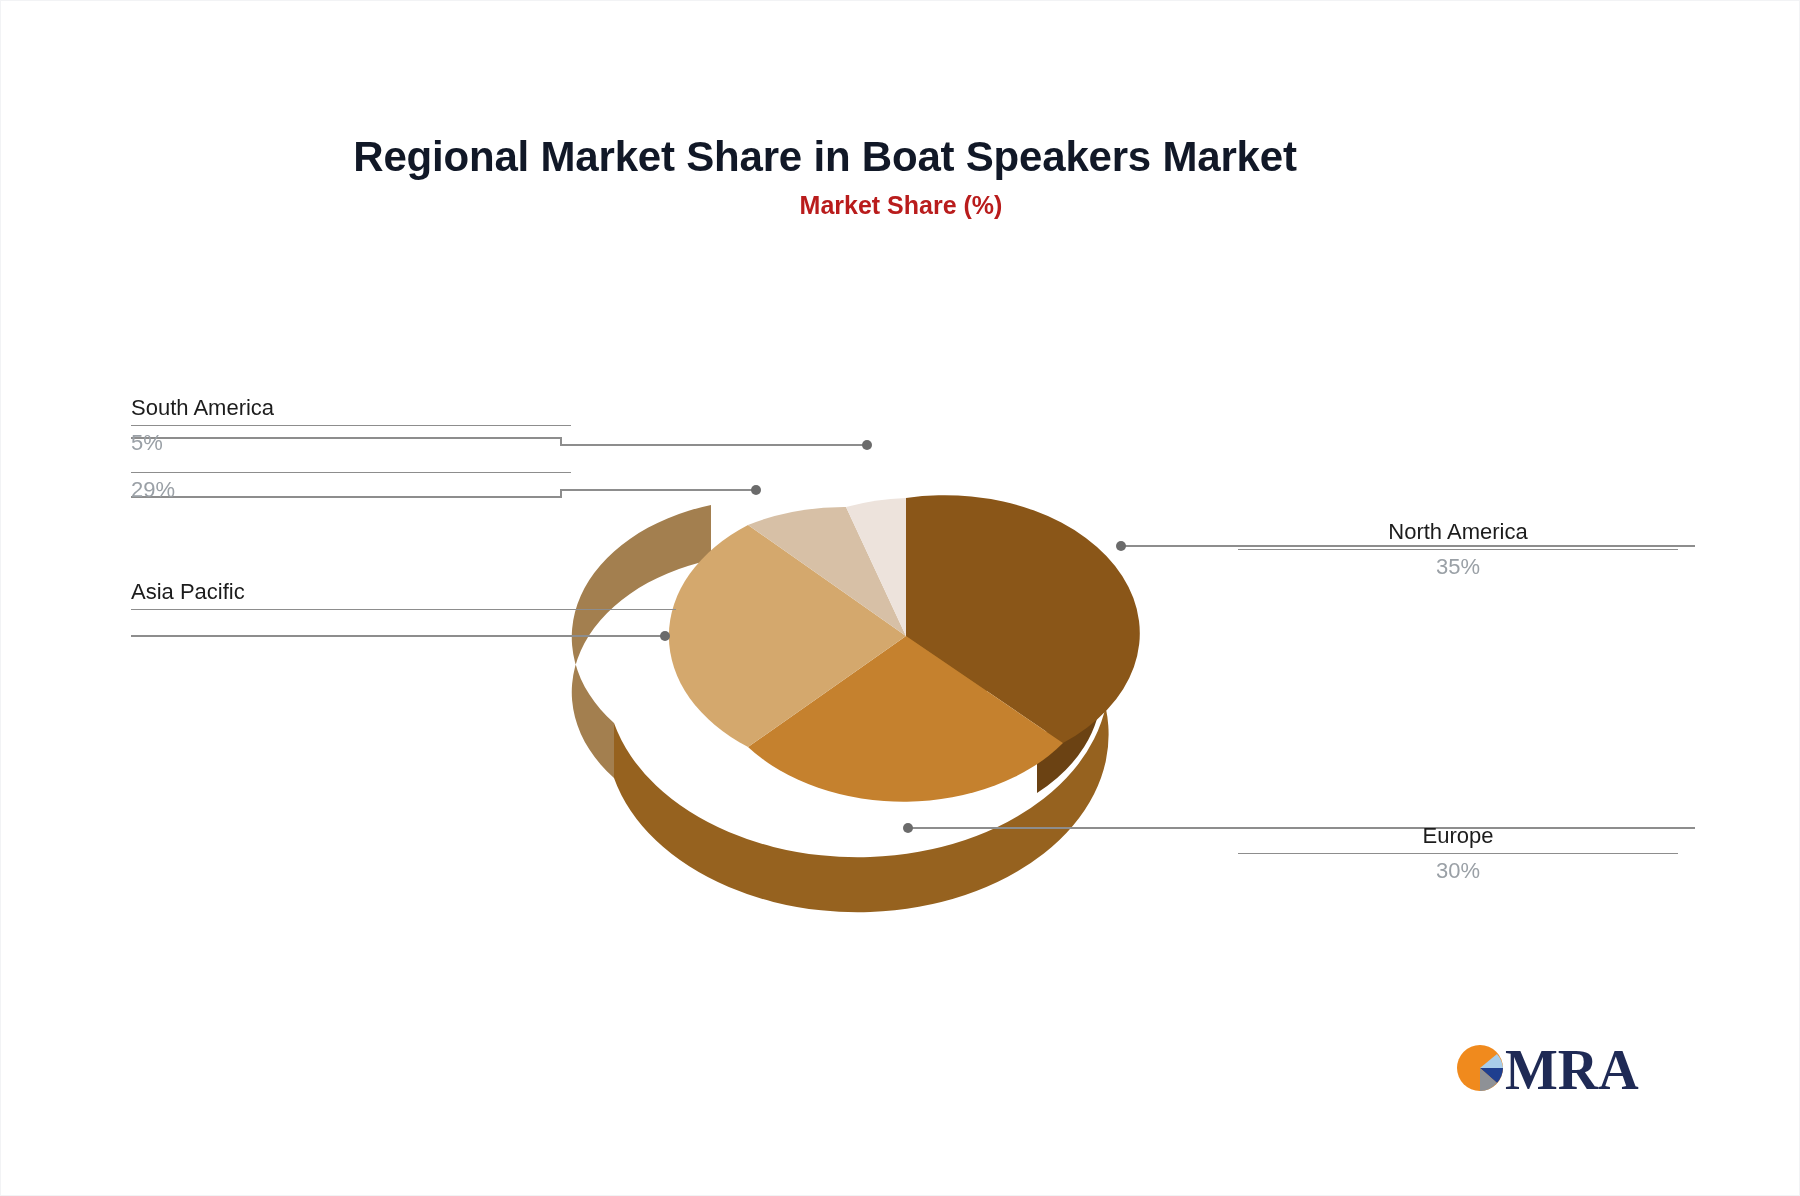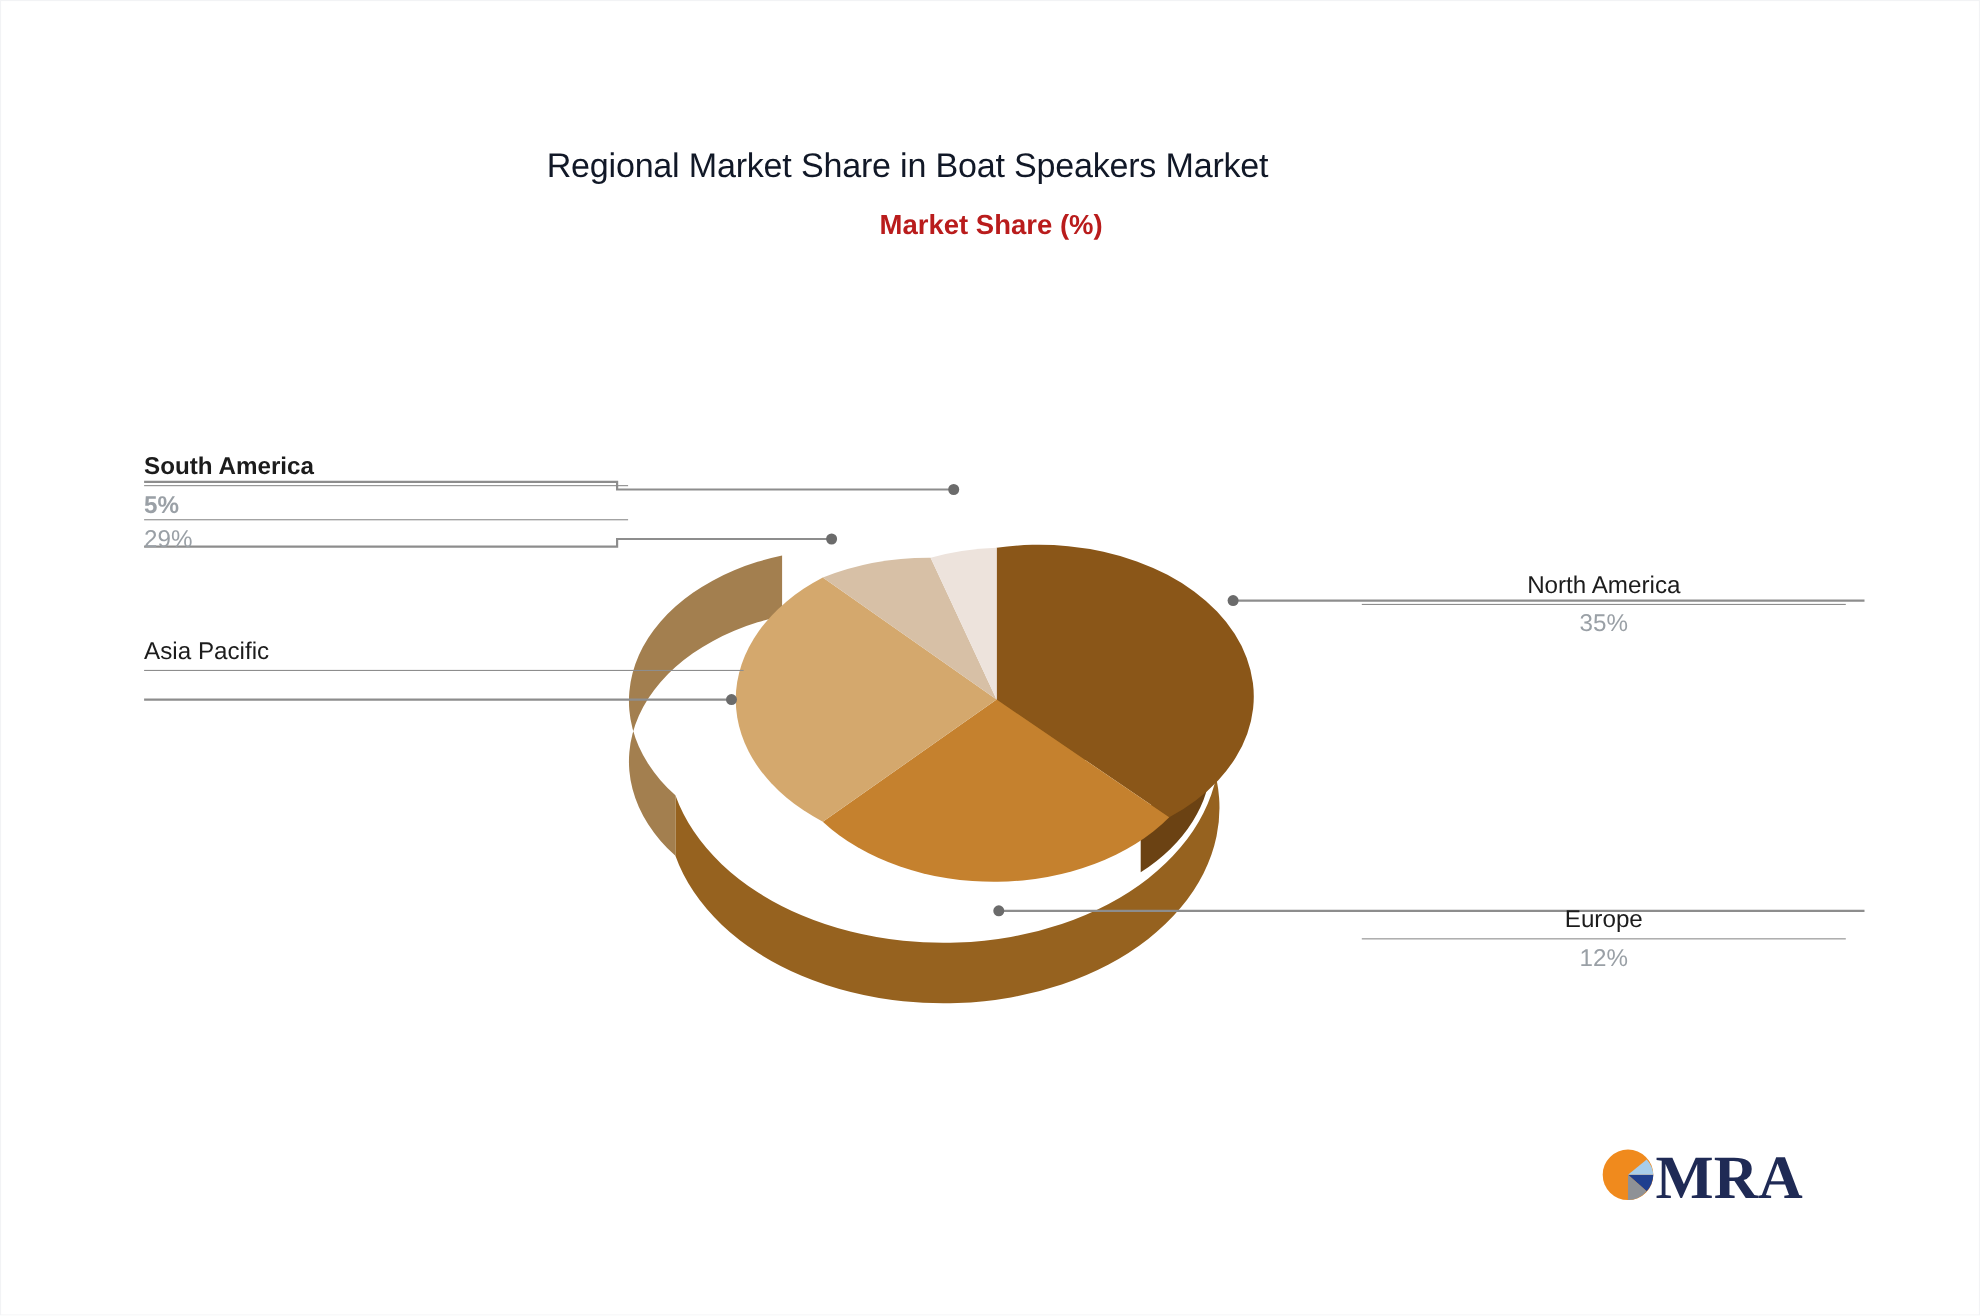--- a/index.html
+++ b/index.html
@@ -18,22 +18,22 @@
     font-family: "Liberation Sans", sans-serif;
   }
 
   
   #chart-title {
     position: absolute;
     left: 0;
     top: 132px;
     width: 1648px;
     text-align: center;
-    font-size: 31px;
-    font-weight: normal;
+    font-size: 42px;
+    font-weight: bold;
     color: #111827;
     letter-spacing: -0.2px;
   }
   #chart-subtitle {
     position: absolute;
     left: 0;
     top: 190px;
     width: 1800px;
     text-align: center;
     font-size: 25px;
@@ -68,21 +68,21 @@
     margin-bottom: 2px;
   }
   .callout .cval {
     font-size: 22px;
     color: #9aa0a6;
     line-height: 30px;
   }
   .callout.left { text-align: left; }
   .callout.right { text-align: center; }
 
-  #callout-south-america  { left: 130px;  top: 408px; width: 440px; font-weight: bold; }
+  #callout-south-america  { left: 130px;  top: 392px; width: 440px; }
   #callout-middle-east    { left: 130px;  top: 469px; width: 440px; }
   #callout-asia-pacific   { left: 130px;  top: 576px; width: 545px; }
   #callout-north-america  { left: 1237px; top: 516px; width: 440px; }
   #callout-europe         { left: 1237px; top: 796px; width: 440px; margin-top: 24px; }
 
   
   #mra-logo {
     position: absolute;
     left: 1452px;
     top: 1034px;
@@ -167,21 +167,21 @@
 
   <div class="callout right" id="callout-north-america">
     <div class="cname">North America</div>
     <div class="crule"></div>
     <div class="cval">35%</div>
   </div>
 
   <div class="callout right" id="callout-europe">
     <div class="cname">Europe</div>
     <div class="crule"></div>
-    <div class="cval">12%</div>
+    <div class="cval">30%</div>
   </div>
 
   <svg id="mra-logo" viewBox="0 0 195 66">
 
     <g>
       <circle cx="27" cy="33" r="23" fill="#f08a1d"></circle>
       <path d="M 27,33 L 50,33 A 23,23 0 0 1 44,48 Z" fill="#1f3f8f"></path>
       <path d="M 27,33 L 44,48 A 23,23 0 0 1 27,56 Z" fill="#8e9196"></path>
       <path d="M 27,33 L 44,19 A 23,23 0 0 1 50,33 Z" fill="#a8cdea"></path>
     </g>

